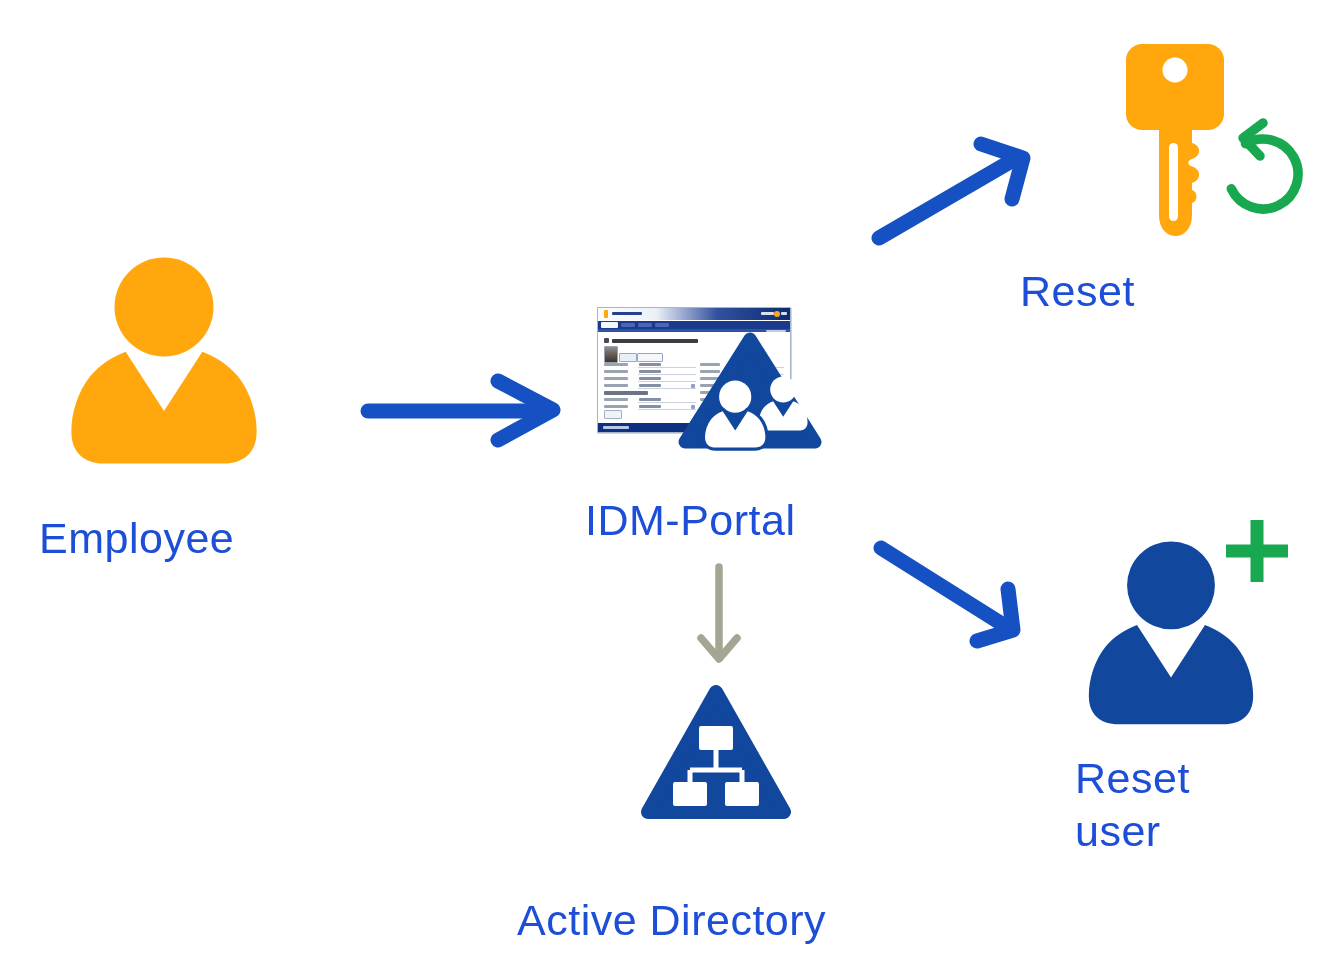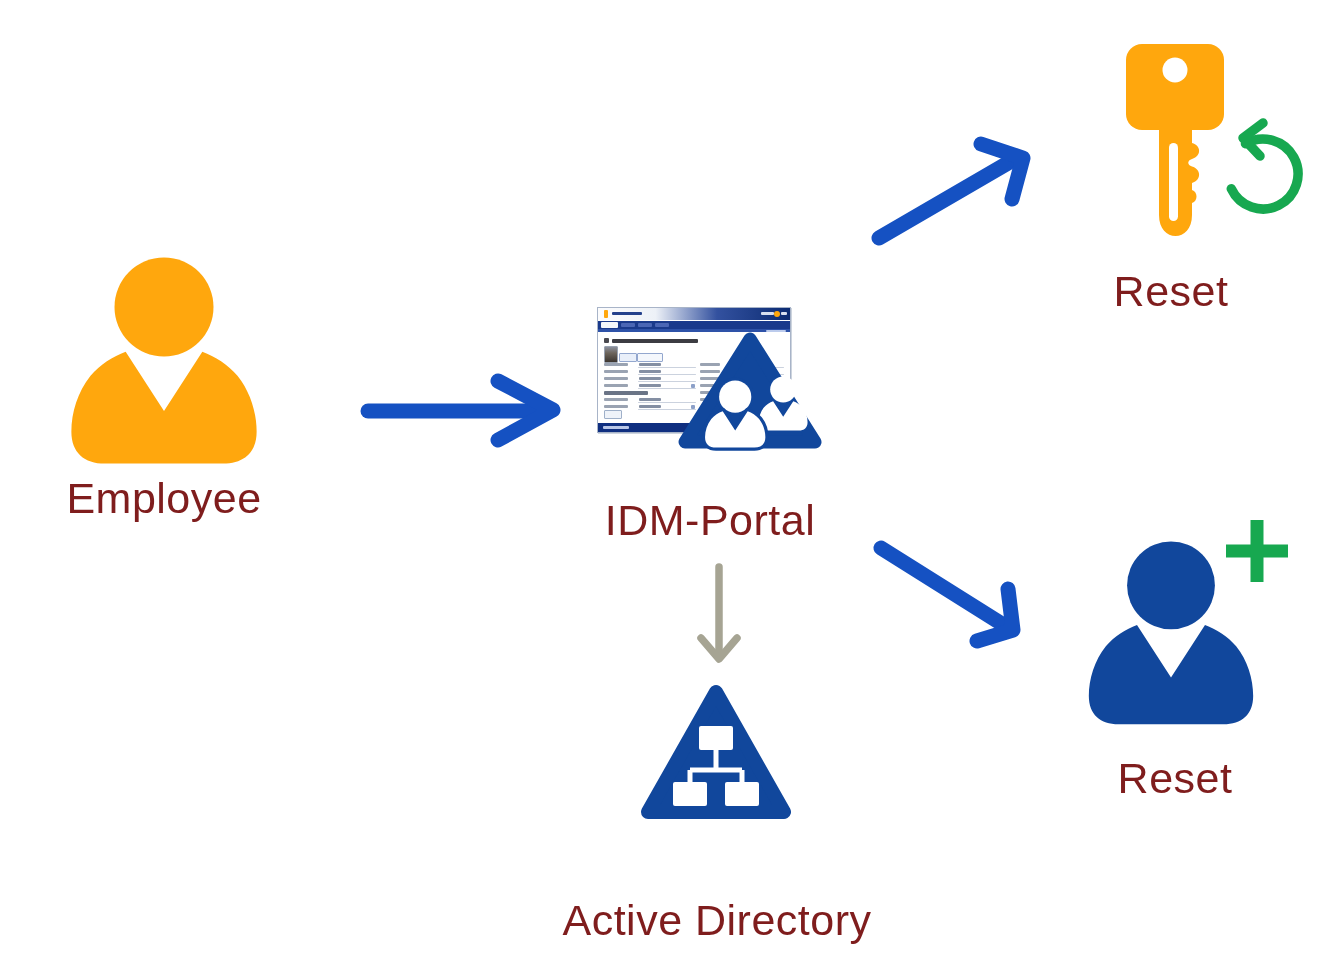--- a/index.html
+++ b/index.html
@@ -4,22 +4,22 @@
 <style>
   html,body{margin:0;padding:0;}
   body{
     width:1336px;height:962px;position:relative;overflow:hidden;
     background:#ffffff;
     font-family:"Liberation Sans", sans-serif;
   }
   .abs{position:absolute;}
   .diagram-label{
     position:absolute;
-    font-size:43px;line-height:56px;color:#7f1d1d;
-    text-align:center;letter-spacing:0.5px;z-index:5;
+    font-size:43px;line-height:56px;color:#1d4ed8;
+    text-align:left;letter-spacing:0.5px;z-index:5;
   }
   
   .pw{position:absolute;left:597px;top:307px;width:192px;height:124px;
       background:#fff;border:1px solid #A8B4C8;box-shadow:1px 1px 0 #cdd4de;z-index:2;}
   .pw-header{position:absolute;top:0;left:0;right:0;height:12px;
       background:linear-gradient(90deg,#FCFCFD 0%,#EDF1F7 30%,#33519F 62%,#0B2B72 100%);}
   .pw-nav{position:absolute;top:13px;left:0;right:0;height:8px;background:#1A3A8C;}
   .pw-sub{position:absolute;top:21px;left:0;right:0;height:3px;background:#2E52A8;}
   .pw-footer{position:absolute;bottom:0;left:0;right:0;height:9px;background:#0F2F80;}
   .pw .bar{position:absolute;border-radius:1px;}
@@ -57,21 +57,21 @@
 
   <g stroke="#A6A493" stroke-width="7.5" stroke-linecap="round" stroke-linejoin="round" fill="none">
     <line x1="719" y1="567" x2="719" y2="655"></line>
     <polyline points="701,638 719,659 737,638"></polyline>
   </g>
 </svg>
 
 <svg class="icon" style="left:68px;top:256px" width="192" height="214" viewBox="0 0 120 134">
   <use href="#personG" fill="#FFA70D"></use>
 </svg>
-<div class="diagram-label" style="left:39px;top:470px;width:250px;">Employee</div>
+<div class="diagram-label" style="left:39px;top:510px;width:250px;">Employee</div>
 
 <div class="pw">
   <div class="pw-header">
     <div class="bar" style="left:6px;top:2px;width:4px;height:8px;background:#FFA70D;"></div>
     <div class="bar" style="left:14px;top:4px;width:30px;height:3px;background:#24418C;"></div>
     <div class="bar" style="right:16px;top:4px;width:13px;height:3px;background:#D8E0F0;"></div>
     <div class="bar" style="right:10px;top:3px;width:6px;height:6px;border-radius:50%;background:#FFA70D;"></div>
     <div class="bar" style="right:3px;top:4px;width:6px;height:3px;background:#D8E0F0;"></div>
   </div>
   <div class="pw-nav">
@@ -162,20 +162,21 @@
 
 <svg class="icon" style="left:1086px;top:540px" width="170" height="190" viewBox="0 0 120 134">
   <use href="#personG" fill="#11479C"></use>
 </svg>
 <svg class="icon" style="left:1222px;top:516px" width="70" height="70" viewBox="0 0 70 70">
   <line x1="4" y1="35" x2="66" y2="35" stroke="#17A850" stroke-width="13"></line>
   <line x1="35" y1="4" x2="35" y2="66" stroke="#17A850" stroke-width="13"></line>
 </svg>
 <div class="diagram-label" style="left:1075px;top:752px;width:200px;line-height:53px;">
   <div>Reset</div>
+  <div>user</div>
 </div>
 
 <svg class="icon" style="left:638px;top:682px" width="156" height="140" viewBox="0 0 156 140">
   <path d="M78,10 L146,130 L10,130 Z" fill="#11479C" stroke="#11479C" stroke-width="14" stroke-linejoin="round"></path>
   <g fill="#ffffff" stroke="none">
     <rect x="61" y="44" width="34" height="24" rx="2"></rect>
     <rect x="35" y="100" width="34" height="24" rx="2"></rect>
     <rect x="87" y="100" width="34" height="24" rx="2"></rect>
   </g>
   <g stroke="#ffffff" stroke-width="5" fill="none">

